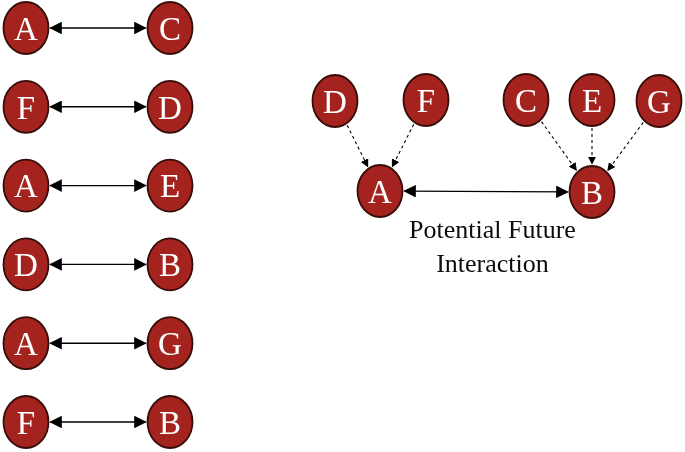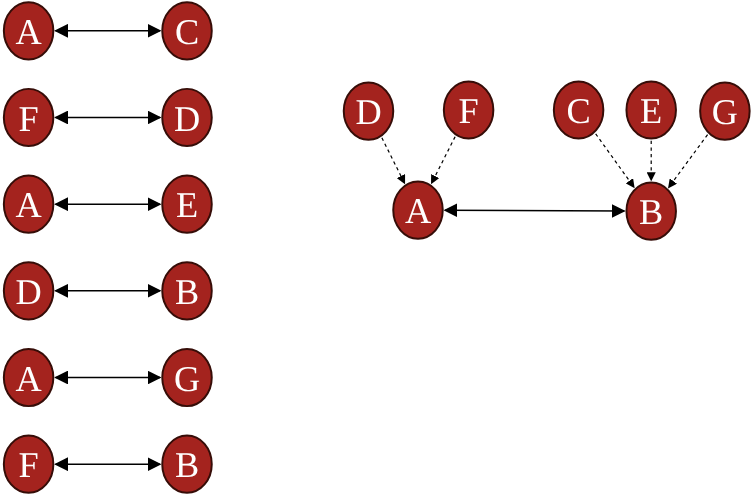--- a/index.html
+++ b/index.html
@@ -127,14 +127,16 @@
       <g>
         <ellipse cx="380" cy="191" rx="22.5" ry="26" fill="#A4231E" stroke="#360D08" stroke-width="1.8"></ellipse>
         <text x="380" y="191" text-anchor="middle" dy="0.36em" fill="#FFFFFF" font-size="33">A</text>
       </g>
       <g>
         <ellipse cx="592" cy="192" rx="22.5" ry="26" fill="#A4231E" stroke="#360D08" stroke-width="1.8"></ellipse>
         <text x="592" y="192" text-anchor="middle" dy="0.36em" fill="#FFFFFF" font-size="33">B</text>
       </g>
     </svg>
   <div class="cap cap-interaction">
+    <div>Potential Future</div>
+    <div>Interaction</div>
   </div>
 </div>
 
 </body></html>

